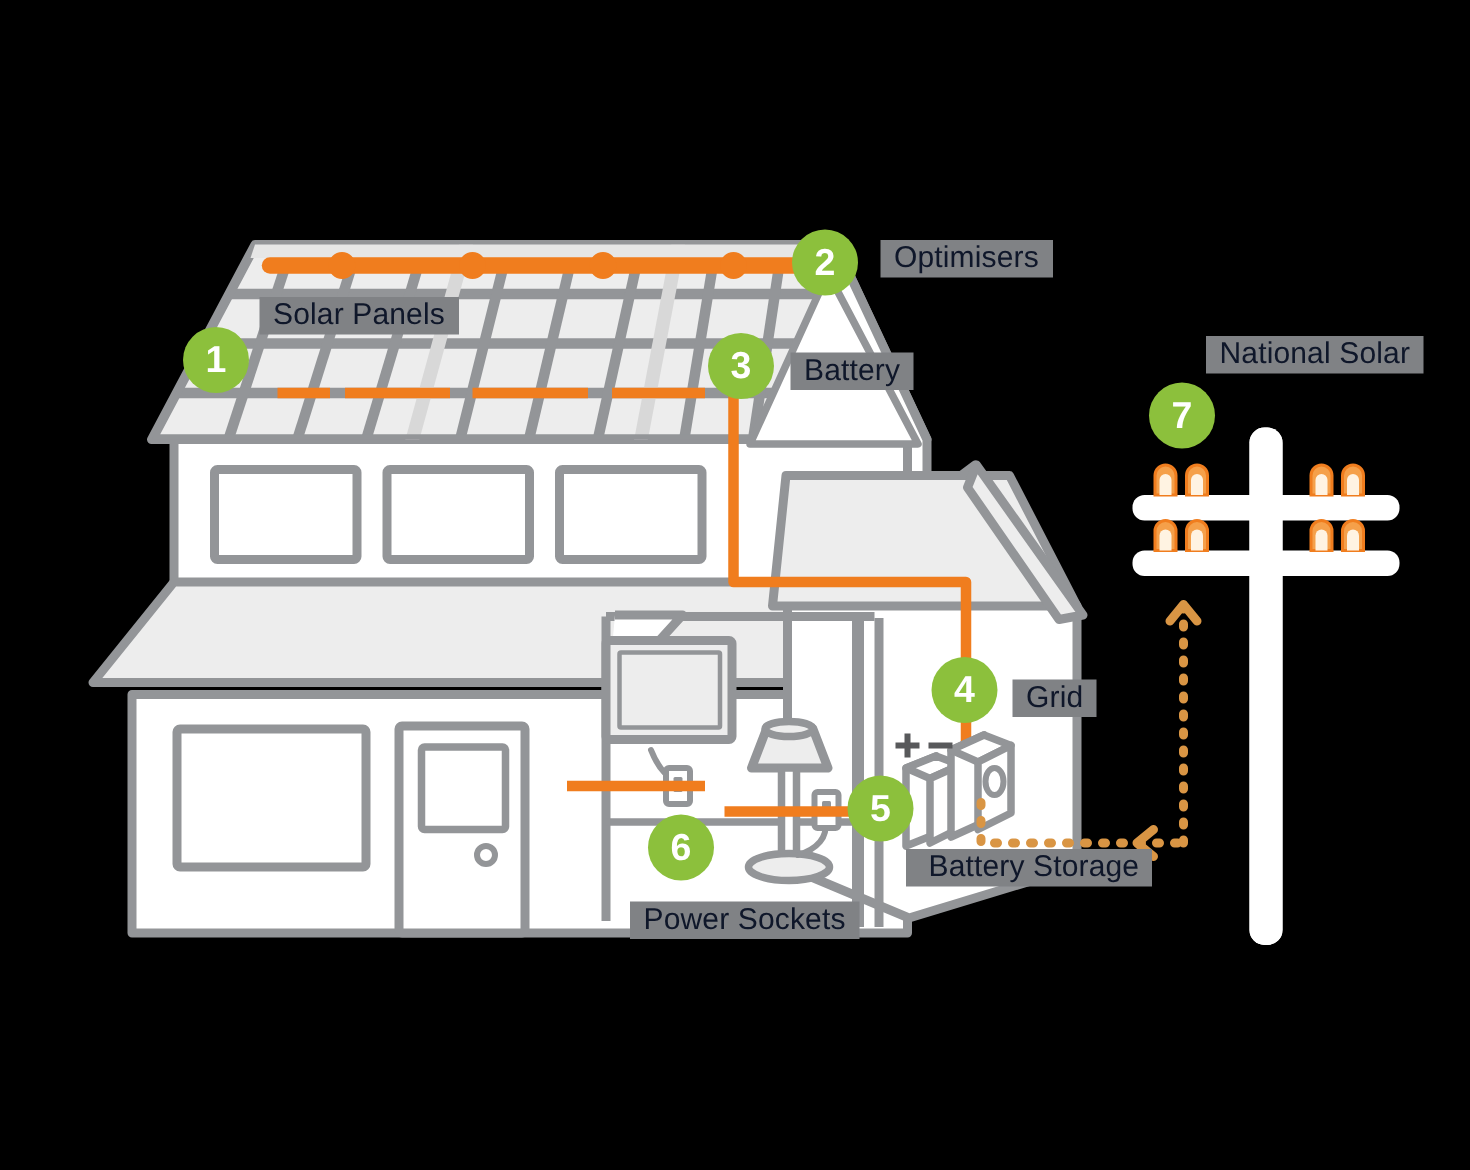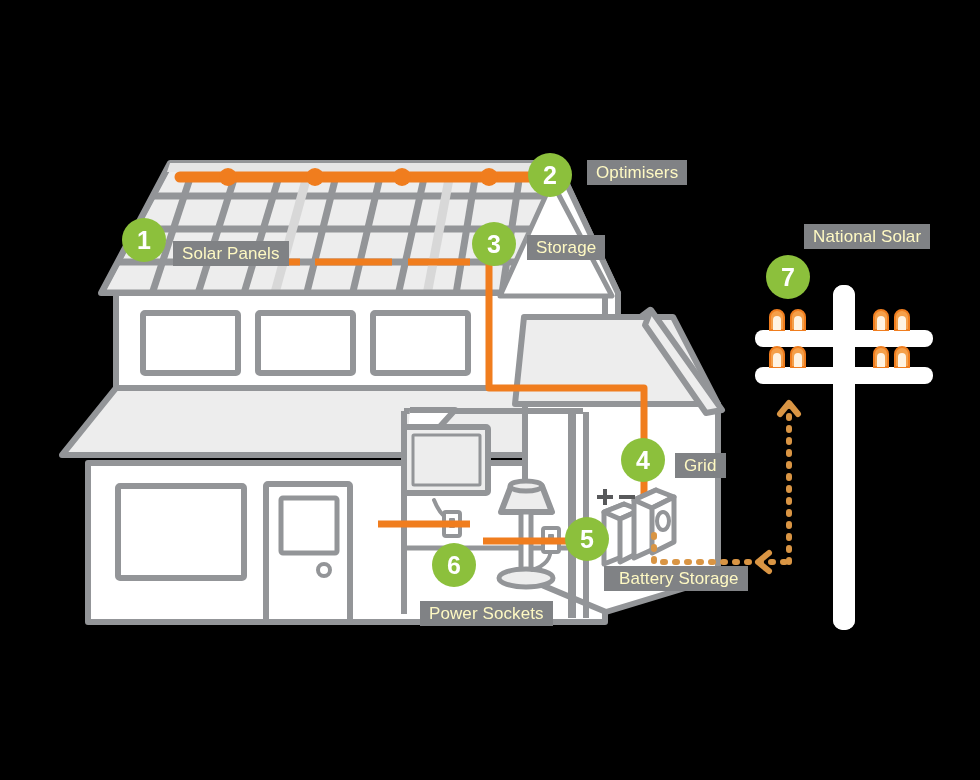--- a/index.html
+++ b/index.html
@@ -23,23 +23,23 @@
   #diagram {
     position: absolute;
     left: 0;
     top: 0;
     width: 980px;
     height: 780px;
   }
   .lbl {
     position: absolute;
     background: #808285;
-    color: #fef9c3;
+    color: #0f172a;
     font-family: "Liberation Sans", sans-serif;
-    font-size: 17px;
+    font-size: 20px;
     line-height: 25px;
     height: 25px;
     padding: 0 9px;
     white-space: nowrap;
     letter-spacing: 0.1px;
   }
   .badge {
     position: absolute;
     width: 44px;
     height: 44px;
@@ -267,25 +267,25 @@
         <path d="M877,367 L877,357 A4 4 0 0 1 885,357 L885,367 Z" fill="#FFF3E2"></path>
         <path d="M895,367 L895,354 A7 7 0 0 1 909,354 L909,367 Z" fill="#F5A04A" stroke="#F07D1E" stroke-width="2"></path>
         <path d="M898,367 L898,357 A4 4 0 0 1 906,357 L906,367 Z" fill="#FFF3E2"></path>
       </g>
 
       <rect x="833" y="285" width="22" height="345" rx="10" fill="#FFFFFF"></rect>
     </g>
 
   </svg>
 
-  <div class="lbl" style="left:173px; top:198px;margin-top:43px;">Solar Panels</div>
+  <div class="lbl" style="left:173px; top:198px;">Solar Panels</div>
 
   <div class="lbl" style="left:587px; top:160px;">Optimisers</div>
 
-  <div class="lbl" style="left:527px; top:235px;">Storage</div>
+  <div class="lbl" style="left:527px; top:235px;">Battery</div>
 
   <div class="lbl" style="left:675px; top:453px;">Grid</div>
 
   <div class="lbl" style="left:604px; top:566px;padding-left:15px;">Battery Storage</div>
 
   <div class="lbl" style="left:404px; top:601px;margin-left:16px;">Power Sockets</div>
 
   <div class="lbl" style="left:804px; top:224px;">National Solar</div>
 
   <div class="badge" style="left:122px; top:218px;">1</div>

